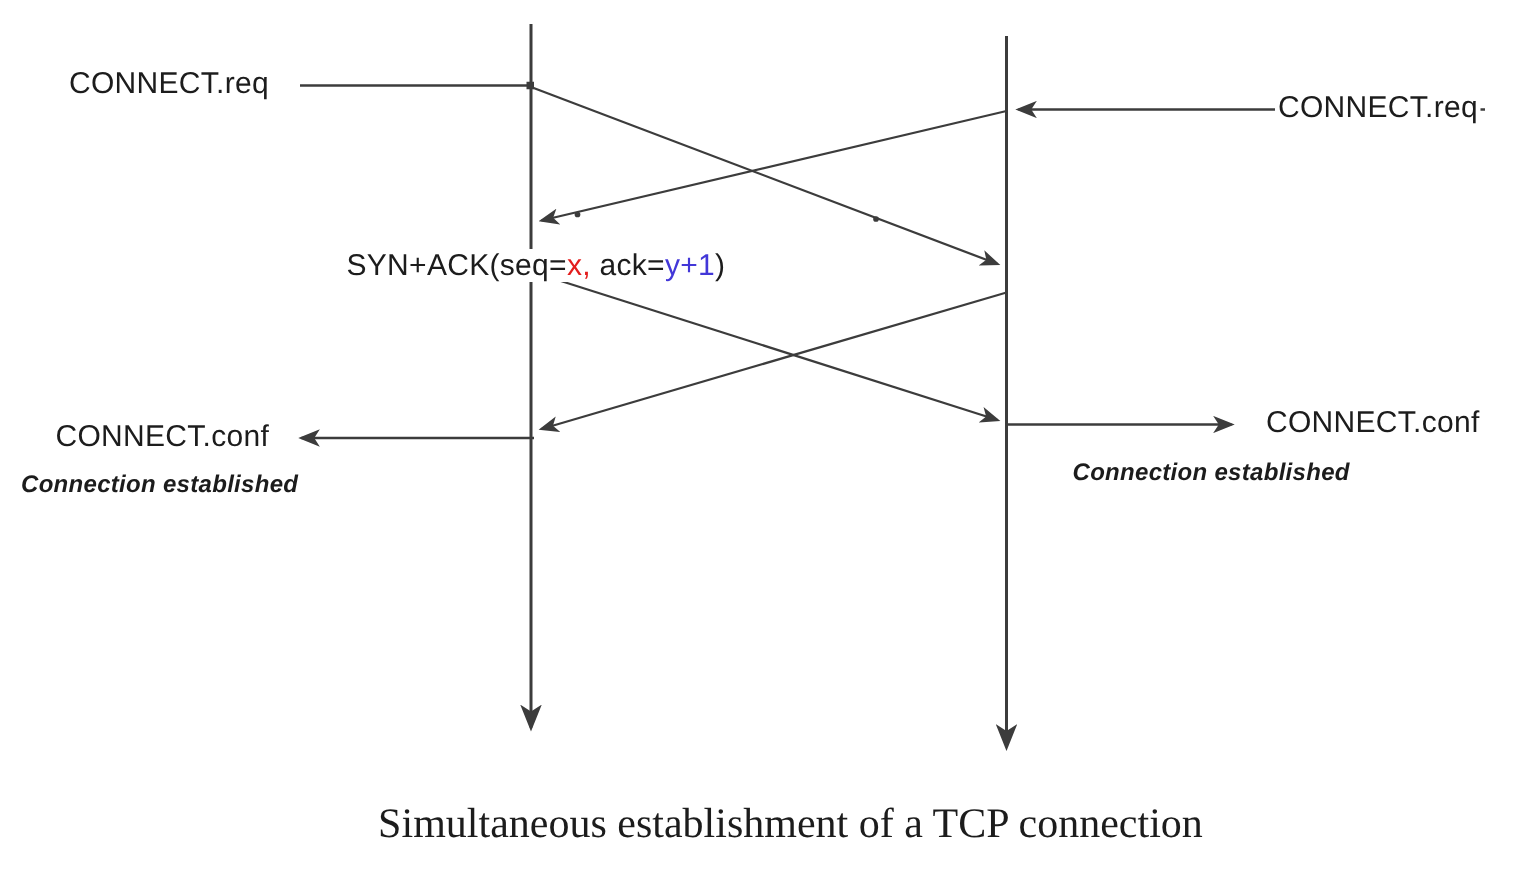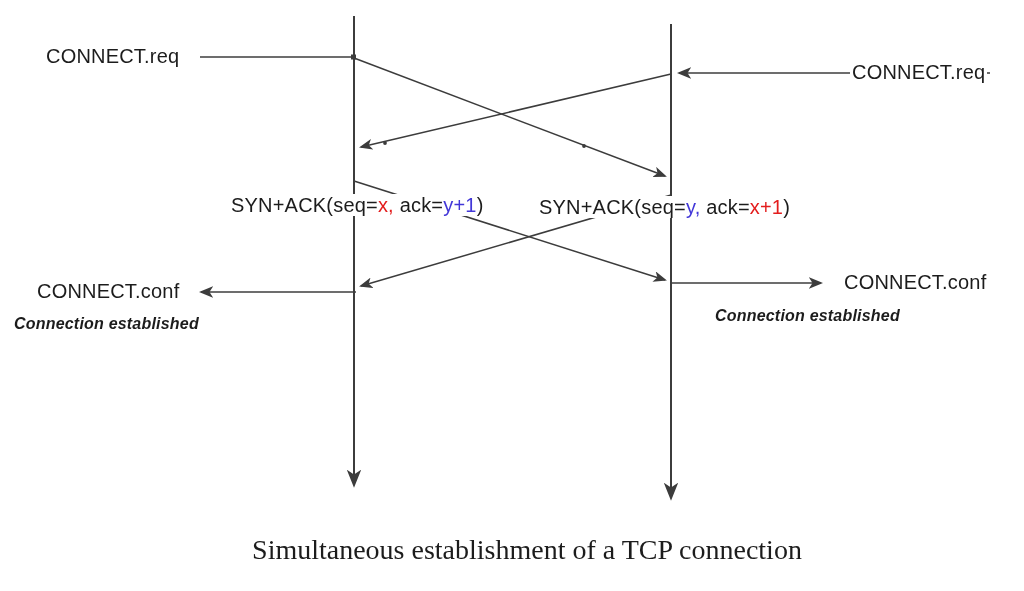--- a/index.html
+++ b/index.html
@@ -93,19 +93,18 @@
   <div class="lbl estab" style="left:12px; top:313px;">Connection established</div>
 
   <div class="lbl" style="left:850px; top:61px;">CONNECT.req</div>
 
   <div class="lbl" style="left:842px; top:271px;">CONNECT.conf</div>
 
   <div class="lbl estab" style="left:713px; top:305px;">Connection established</div>
 
 
 
-  <div class="lbl" style="left:229px; top:166px;margin-top:28px;"><span>SYN+ACK(seq=</span><span class="vx">x,</span><span> ack=</span><span class="vy">y+1</span><span>)</span></div>
+  <div class="lbl" style="left:229px; top:166px;"><span>SYN+ACK(seq=</span><span class="vx">x,</span><span> ack=</span><span class="vy">y+1</span><span>)</span></div>
 
-  <div class="lbl" style="left:537px; top:196px;"><span>SYN+ACK(seq=</span><span class="vy">y,</span><span> ack=</span><span class="vx">x+1</span><span>)</span></div>
 
   <div class="caption">Simultaneous establishment of a TCP connection</div>
 
 </div>
 
 </body></html>

